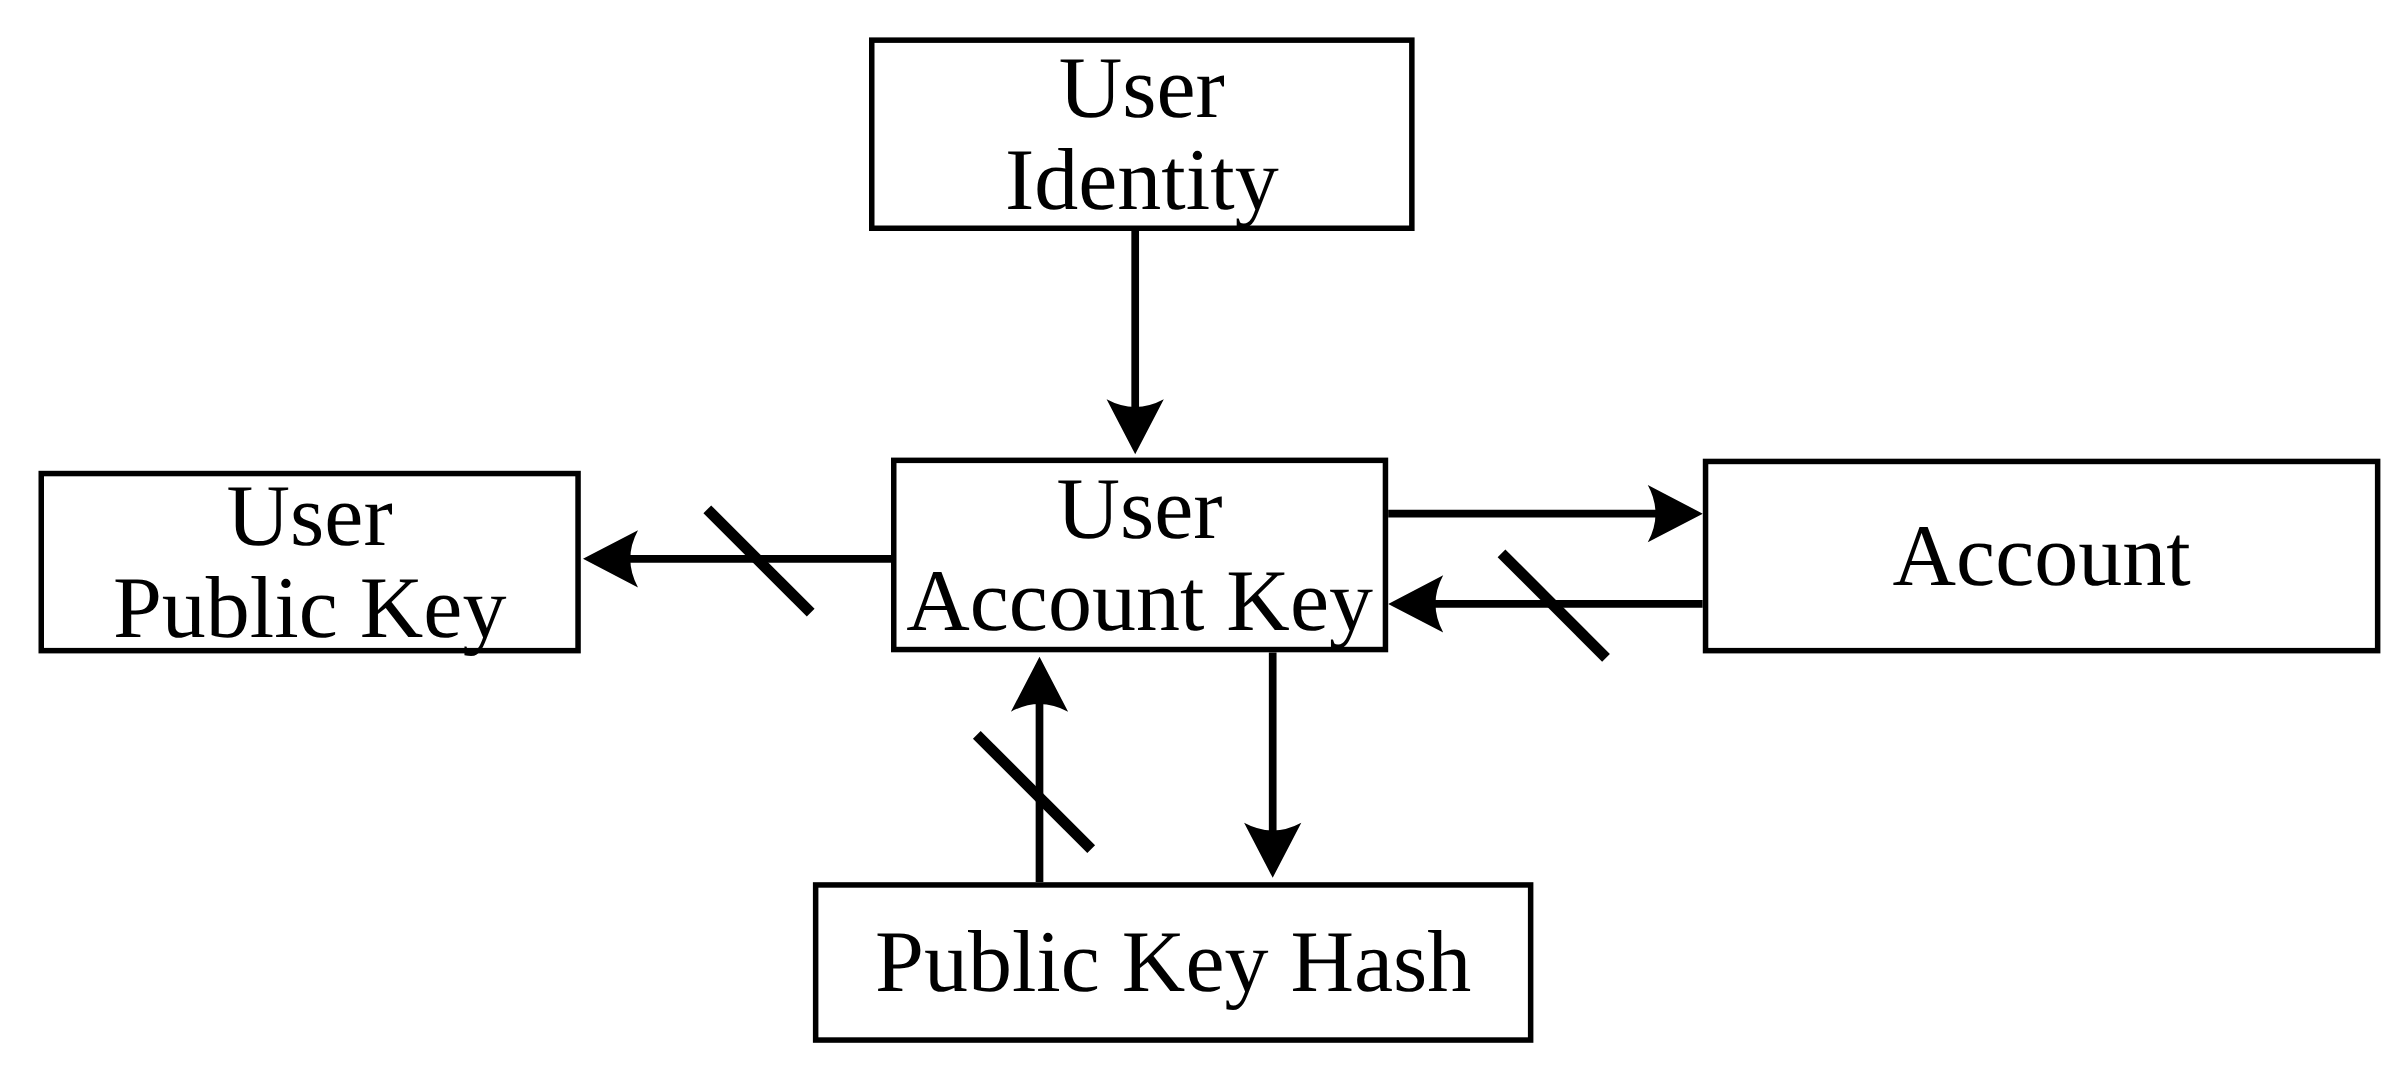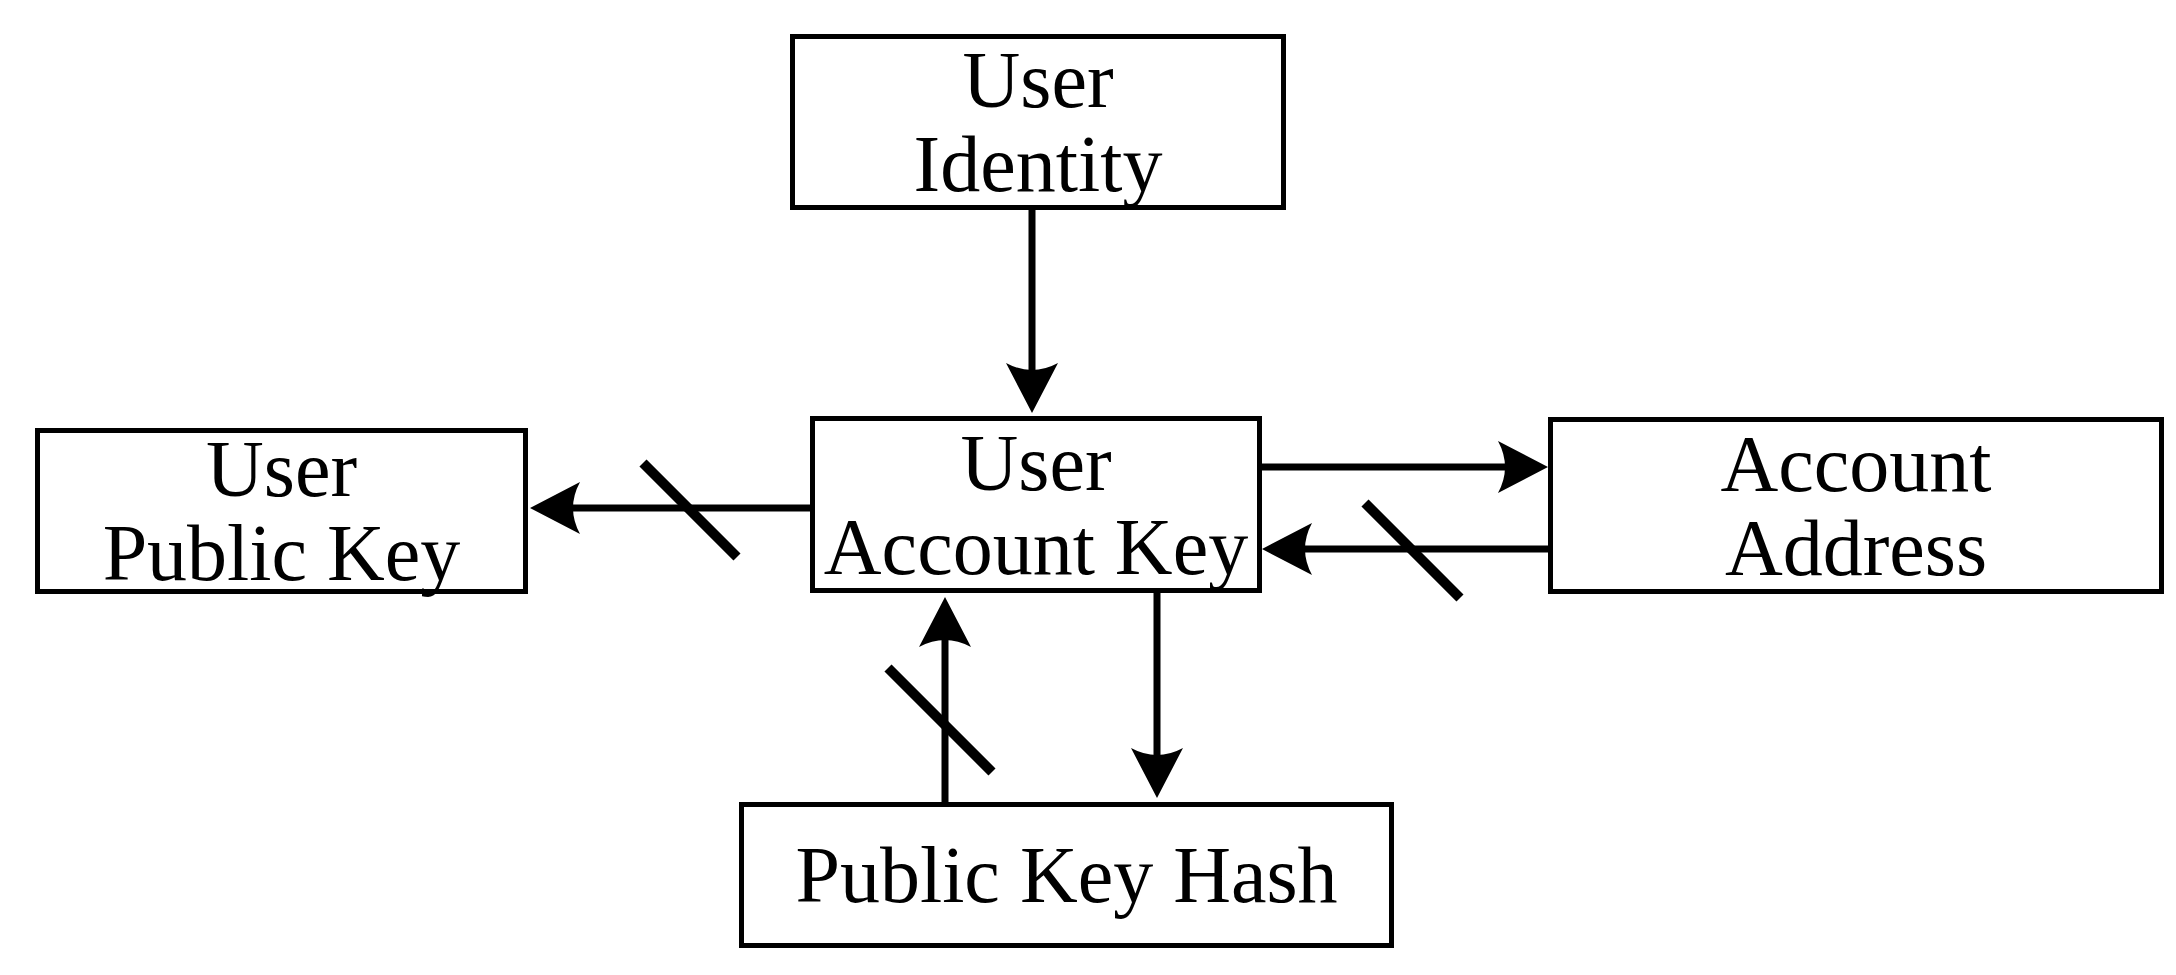--- a/index.html
+++ b/index.html
@@ -103,20 +103,19 @@
     <span>Public Key</span>
   </div>
 
   <div class="node" style="left:810px; top:416px; width:452px; height:177px;">
     <span>User</span>
     <span>Account Key</span>
   </div>
 
   <div class="node" style="left:1548px; top:417px; width:616px; height:177px;">
     <span>Account</span>
-    <span>Address</span>
   </div>
 
   <div class="node" style="left:710px; top:802px; width:655px; height:146px;margin-left:29px;">
     <span>Public Key Hash</span>
   </div>
 
 </div>
 
 </body></html>

